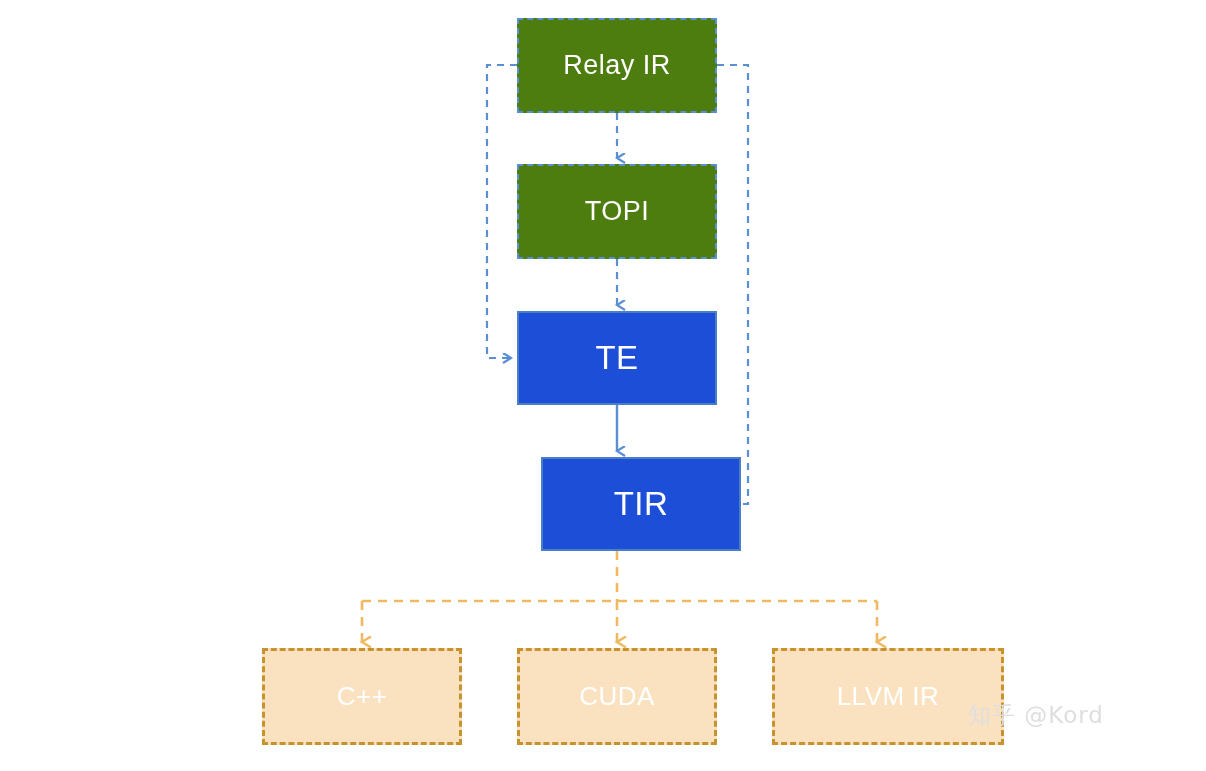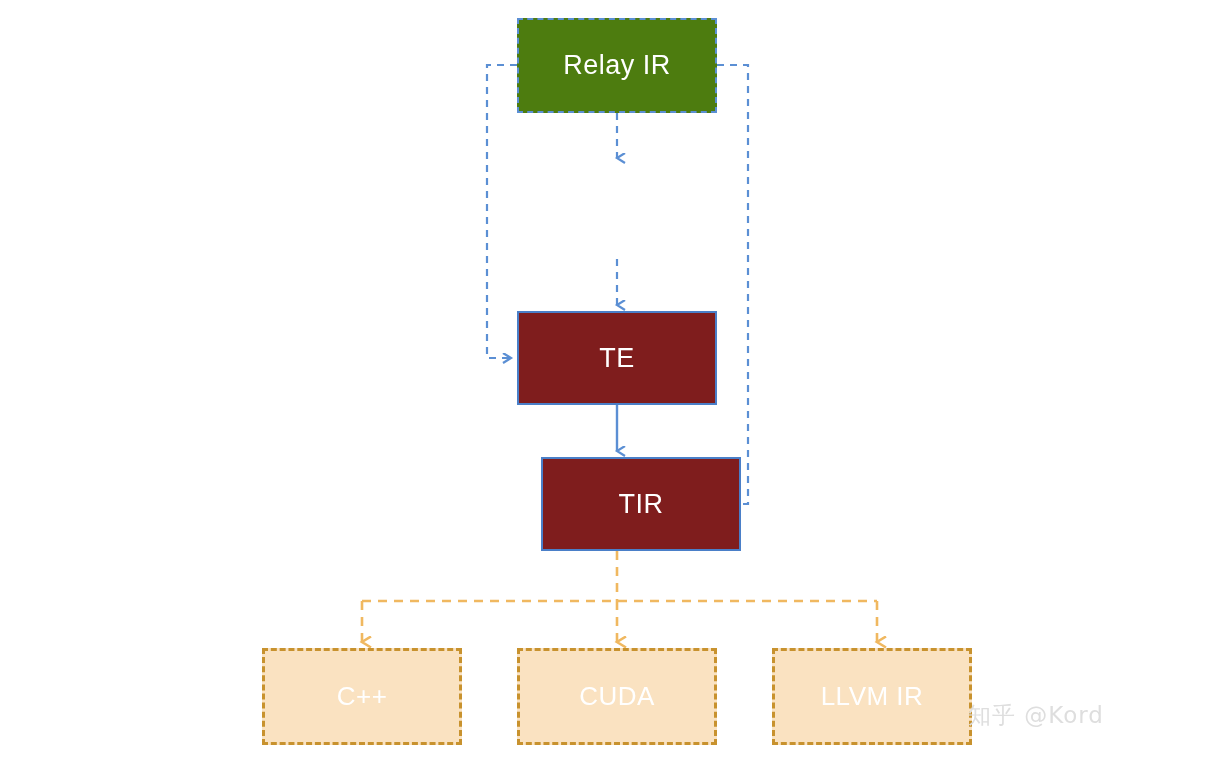--- a/index.html
+++ b/index.html
@@ -38,23 +38,23 @@
     pointer-events: none;
   }
   
   .n-light {
     background: #4d7c0f;
     border: 2px dashed #5b8fd4;
     font-size: 27px;
   }
   
   .n-solid {
-    background: #7f1d1d;
+    background: #1d4ed8;
     border: 2px solid #4a7fc8;
-    font-size: 27px;
+    font-size: 33px;
   }
   
   .n-orange {
     background: #fae2c1;
     border: 3px dashed #c8922e;
     font-size: 26px;
   }
   #watermark {
     position: absolute;
     left: 968px;
@@ -113,36 +113,39 @@
       <path d="M362,601 L362,642" fill="none" stroke="#f0b860" stroke-width="2.6" stroke-dasharray="9,7" marker-end="url(#ar-orange-down)"></path>
       <path d="M617,601 L617,642" fill="none" stroke="#f0b860" stroke-width="2.6" stroke-dasharray="9,7" marker-end="url(#ar-orange-down)"></path>
       <path d="M877,601 L877,642" fill="none" stroke="#f0b860" stroke-width="2.6" stroke-dasharray="9,7" marker-end="url(#ar-orange-down)"></path>
     </g>
   </svg>
 
   <div class="node n-light" style="left:517px; top:18px; width:200px; height:95px;">
     <span class="node-label">Relay IR</span>
   </div>
 
+  <div class="node n-light" style="left:517px; top:164px; width:200px; height:95px;">
+    <span class="node-label">TOPI</span>
+  </div>
 
   <div class="node n-solid" style="left:517px; top:311px; width:200px; height:94px;">
     <span class="node-label">TE</span>
   </div>
 
   <div class="node n-solid" style="left:541px; top:457px; width:200px; height:94px;">
     <span class="node-label">TIR</span>
   </div>
 
   <div class="node n-orange" style="left:262px; top:648px; width:200px; height:97px;">
     <span class="node-label">C++</span>
   </div>
 
   <div class="node n-orange" style="left:517px; top:648px; width:200px; height:97px;">
     <span class="node-label">CUDA</span>
   </div>
 
-  <div class="node n-orange" style="left:772px; top:648px; width:200px; height:97px;">
+  <div class="node n-orange" style="left:772px; top:648px; width:232px; height:97px;">
     <span class="node-label">LLVM IR</span>
   </div>
 
   <div id="watermark">知乎 @Kord</div>
 
 </div>
 
 </body></html>

